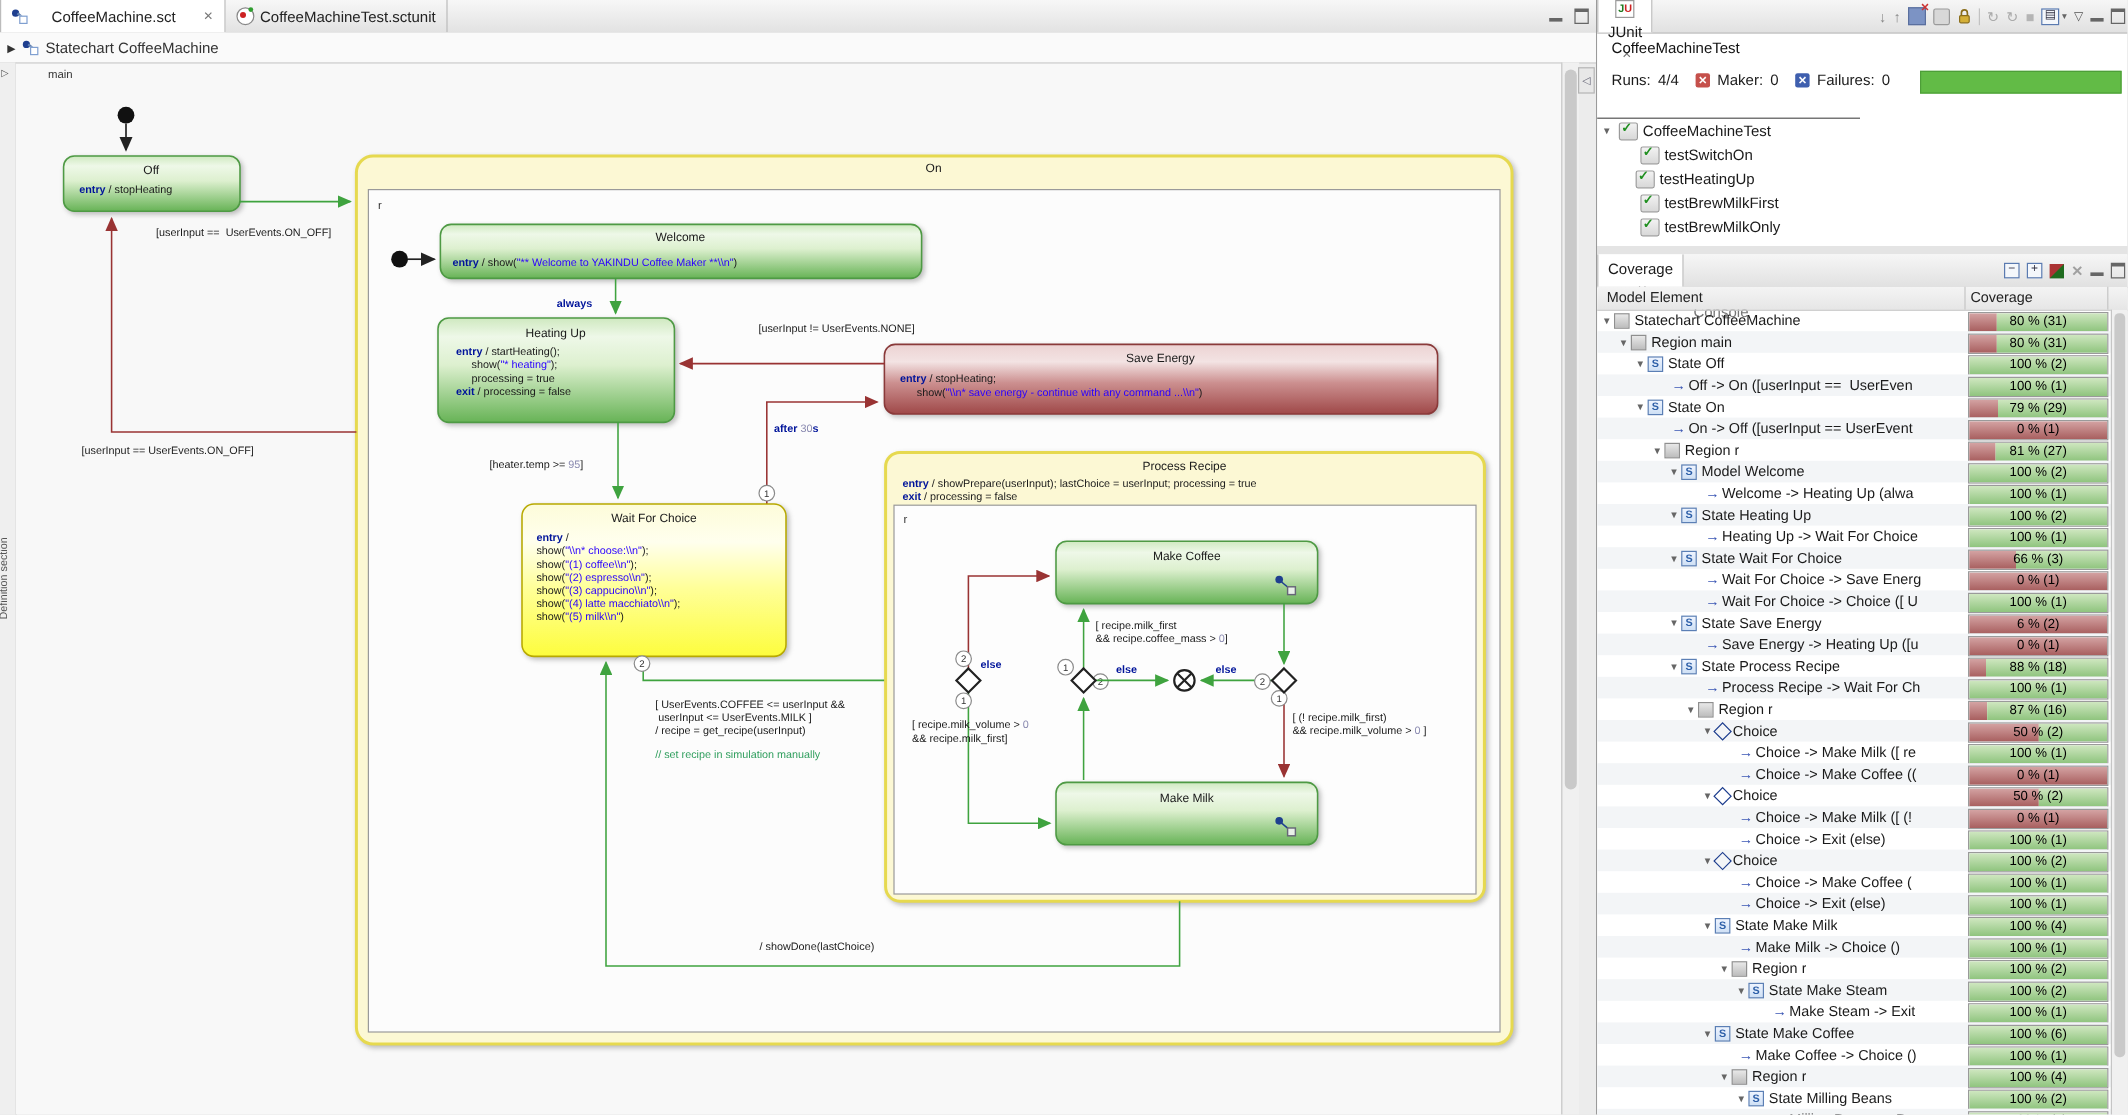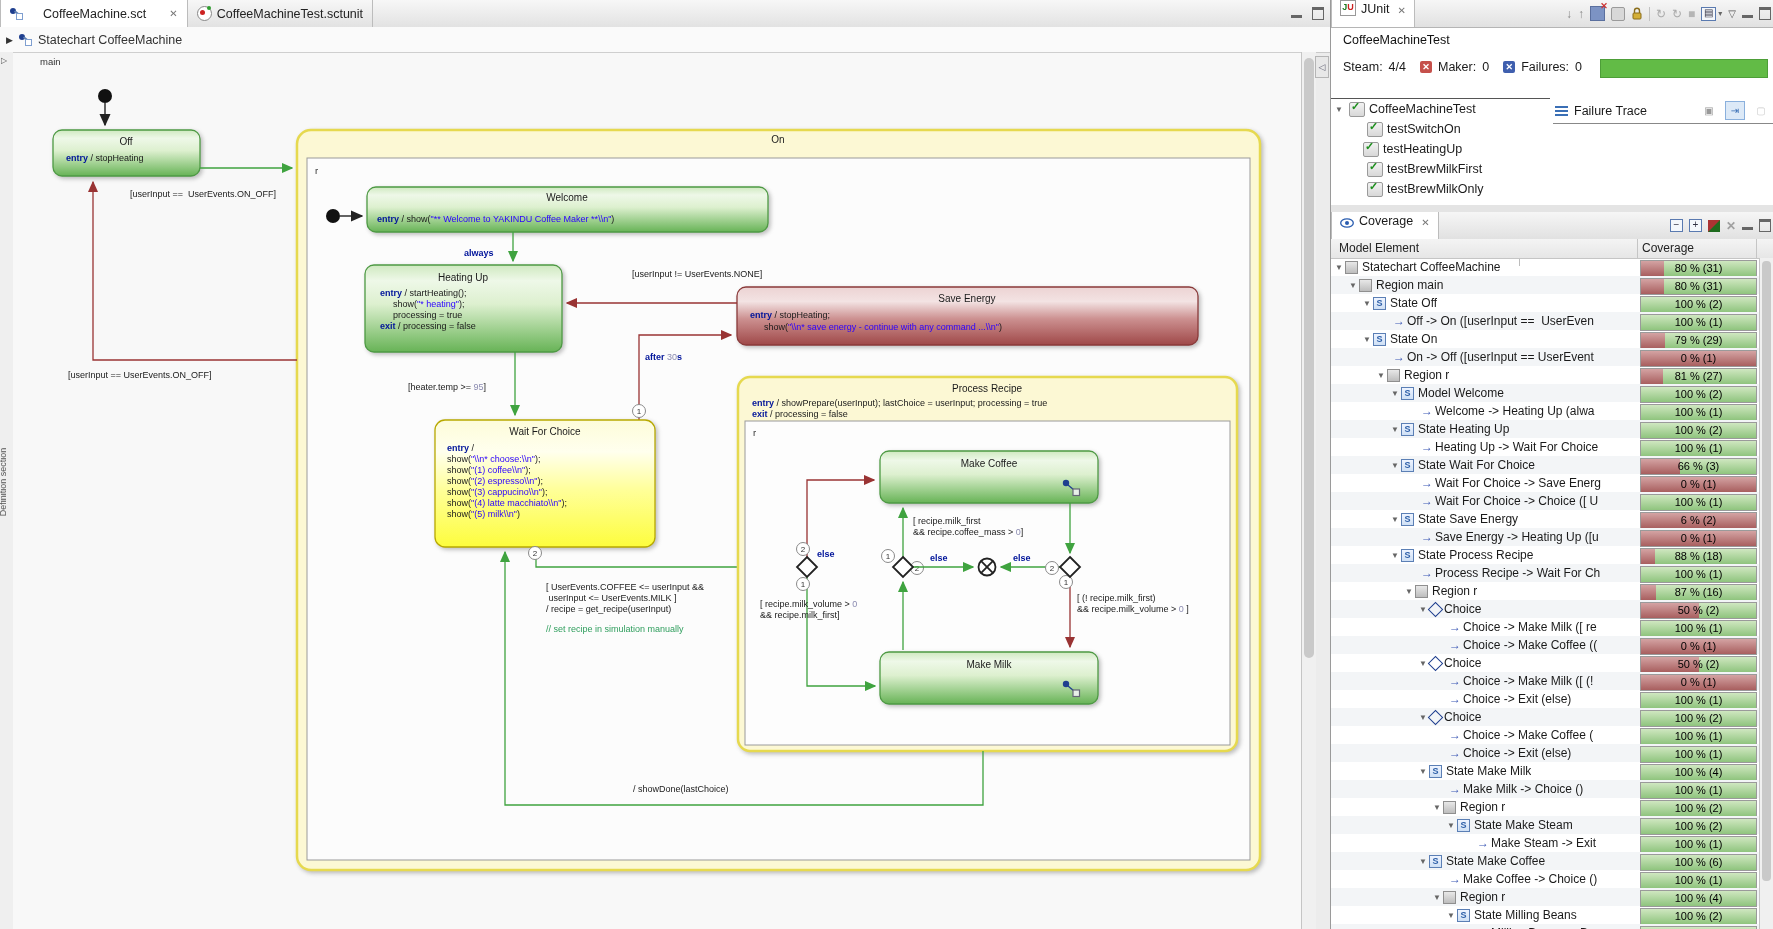--- a/index.html
+++ b/index.html
@@ -27,21 +27,21 @@
   #chart text.rlabel{fill:#333;font-size:9.5px;}
   #chart tspan.kw, #chart text.kw{fill:#00149a;font-weight:bold;}
   #chart tspan.str{fill:#2a00ff;}
   #chart tspan.num{fill:#8a8ab0;}
   #chart text.cmt{fill:#2f9e5d;}
   #chart .badge-t{font-size:8px;fill:#333;text-anchor:middle;}
   .shadow{filter:drop-shadow(2px 2.5px 2px rgba(110,110,110,.45));}
   
   #rightpanel{position:absolute;left:1331px;top:0;width:442px;height:929px;background:#e4e4e4;}
   .ptabbar{position:absolute;left:0;right:0;height:27px;background:linear-gradient(#f6f6f6,#e1e1e1);border-bottom:1px solid #b5b5b5;display:flex;align-items:stretch;}
-  .ptab{display:flex;align-items:flex-end;gap:5px;padding:11px 8px;border-right:1px solid #bcbcbc;}
+  .ptab{display:flex;align-items:center;gap:5px;padding:0 8px;border-right:1px solid #bcbcbc;flex-direction:column;}
   .ptab.active{background:#fff;border-left:1px solid #bcbcbc;}
   .ptab.inactive{color:#777;margin-top:32px;}
   .ptools{position:absolute;right:2px;top:0;height:27px;display:flex;align-items:center;gap:6px;color:#888;}
   .ticon{font-size:12px;color:#8a8a8a;}
   .tsep{width:1px;height:14px;background:#c2c2c2;}
   #junit{position:absolute;left:0;top:0;right:0;height:205px;background:#fff;}
   #junit .title{position:absolute;left:12px;top:33px;color:#111;}
   .runsrow{position:absolute;left:12px;top:60px;display:flex;align-items:center;gap:6px;}
   .cnticon{display:inline-block;width:12px;height:12px;border-radius:2px;font-size:9px;line-height:12px;text-align:center;color:#fff;font-weight:bold;}
   .err{background:#c5504b;} .fail{background:#3f5fae;}
@@ -403,21 +403,21 @@
           <span class="ticon" style="color:#b5b5b5;">■</span>
           <span class="sqic" style="width:13px;height:12px;">▤</span>
             <span style="font-size:8px;color:#666;margin-left:-4px;">▾</span>
           <span class="ticon" style="font-size:10px;color:#555;">▽</span>
           <span class="winmin"></span>
           <span class="winbox"></span>
         </div>
       </div>
       <div class="title">CoffeeMachineTest</div>
       <div class="runsrow">
-        <span>Steam:</span>
+        <span>Runs:</span>
         <span style="margin-right:8px;">4/4</span>
         <span class="cnticon err">✕</span>
         <span>Maker:</span>
         <span style="margin-right:8px;">0</span>
         <span class="cnticon fail">✕</span>
         <span>Failures:</span>
         <span>0</span>
       </div>
       <div class="pbar"></div>
       <div class="treewrap" id="junit-tree">
@@ -436,33 +436,20 @@
           </div>
           <div class="jrow" style="padding-left: 36px;">
             <span class="jicon"></span>
             <span>testBrewMilkFirst</span>
           </div>
           <div class="jrow" style="padding-left: 36px;">
             <span class="jicon"></span>
             <span>testBrewMilkOnly</span>
           </div>
         </div>
-      <div class="tracewrap">
-        <div class="tracehdr">
-          <span class="bars">
-              <i></i>
-              <i></i>
-              <i></i>
-            </span>
-          <span style="flex:1;">Failure Trace</span>
-          <span class="trbtn">▣</span>
-          <span class="trbtn pressed">⇥</span>
-          <span class="trbtn" style="color:#ccc;">▢</span>
-        </div>
-      </div>
     </div>
 
     <div id="coverage">
       <div class="ptabbar">
         <div class="ptab active">
           <svg class="eyeic" viewBox="0 0 14 10">
               <ellipse cx="7" cy="5" rx="6.3" ry="4.2" fill="none" stroke="#2a5db0" stroke-width="1.3"></ellipse>
               <circle cx="7" cy="5" r="2" fill="#2a5db0"></circle>
             </svg>
           <span>Coverage</span>

